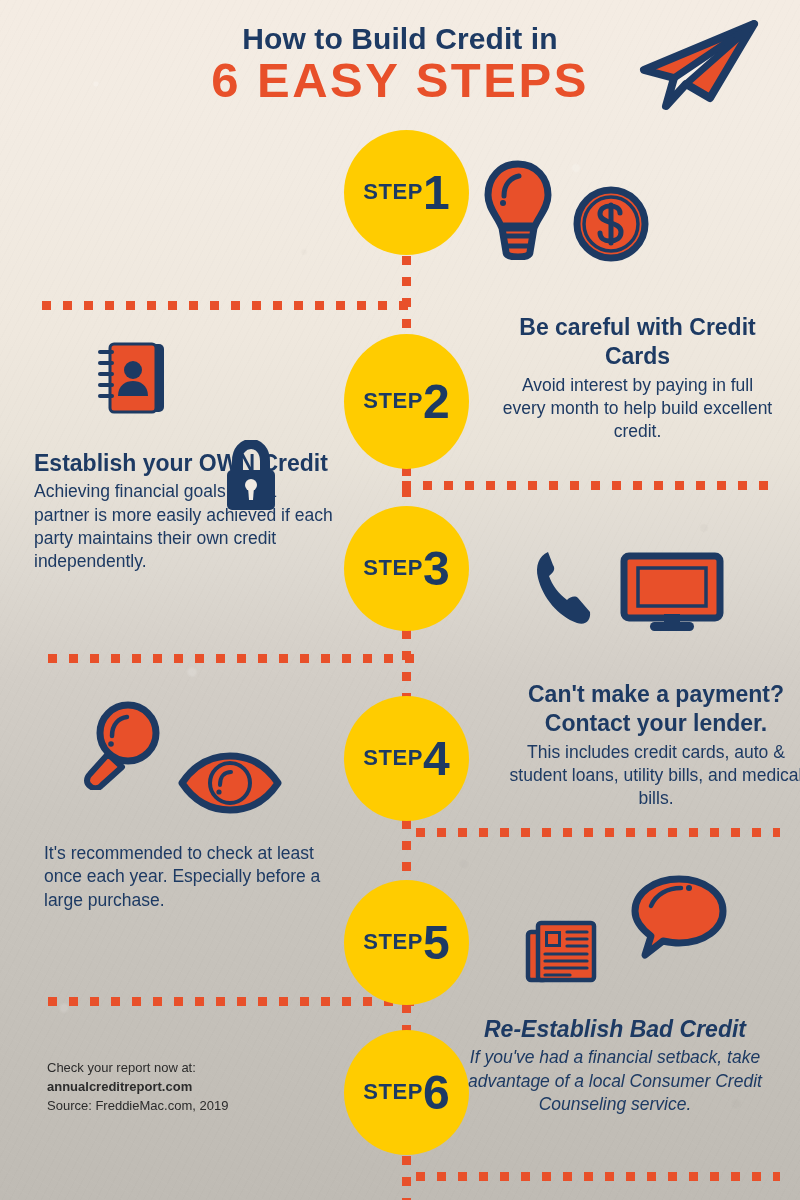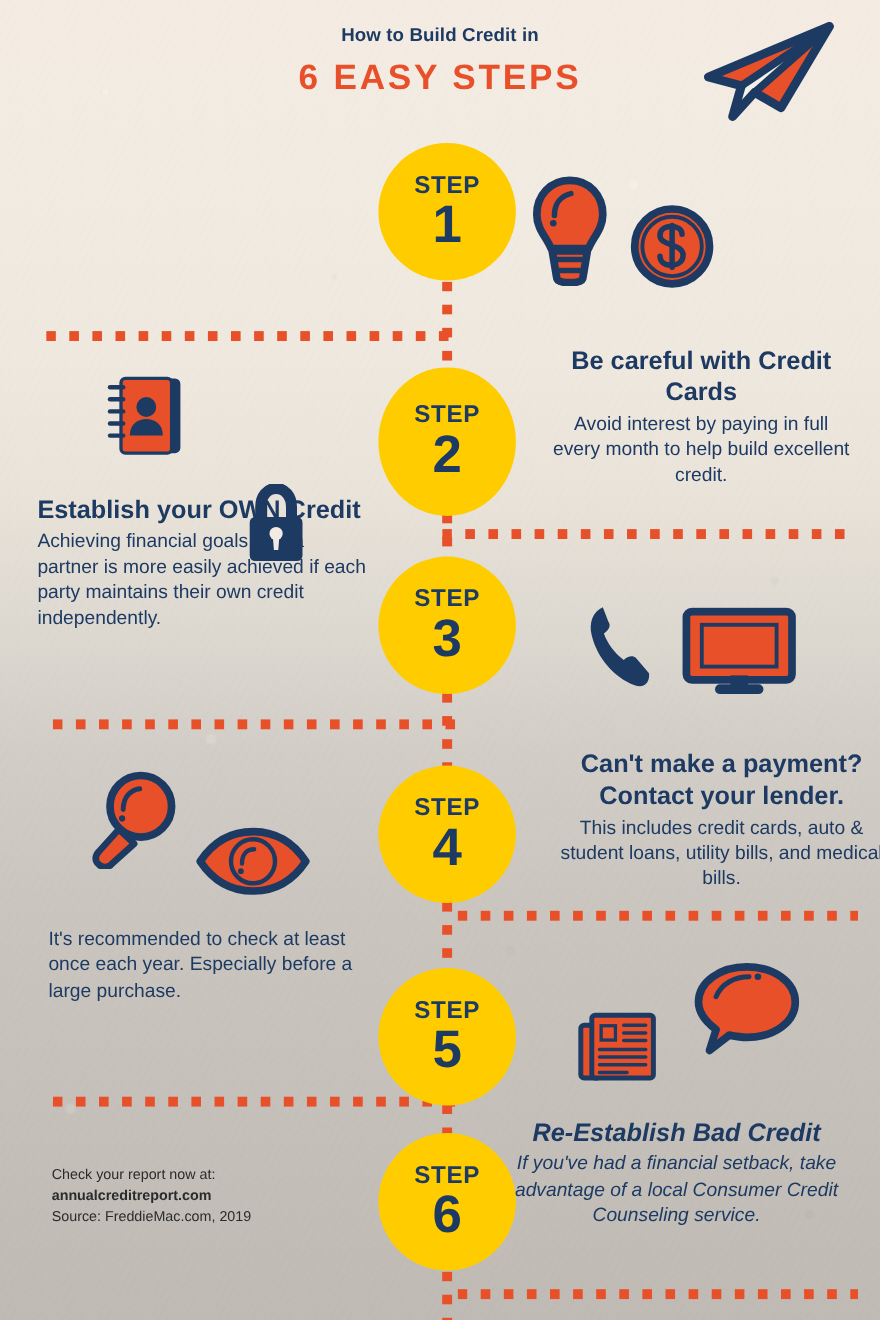--- a/index.html
+++ b/index.html
@@ -40,34 +40,34 @@
       radial-gradient(circle at 8% 84%, rgba(255,255,255,.35) 0 3px, transparent 6px),
       radial-gradient(circle at 92% 92%, rgba(0,0,0,.05) 0 3px, transparent 6px),
       repeating-linear-gradient(117deg, rgba(0,0,0,.022) 0 1px, transparent 1px 7px),
       repeating-linear-gradient(31deg, rgba(255,255,255,.05) 0 1px, transparent 1px 9px);
   }
 
   
   #header{position:absolute;left:0;top:0;width:800px;height:118px;}
   .hdr-line1{
     position:absolute;left:0;top:22px;width:800px;text-align:center;
-    font-size:17px;font-weight:bold;color:#1d3a63;letter-spacing:.1px;
+    font-size:30px;font-weight:bold;color:#1d3a63;letter-spacing:.1px;
   }
   .hdr-line2{
     position:absolute;left:0;top:52px;width:800px;text-align:center;
-    font-size:32px;font-weight:bold;color:#e8502a;letter-spacing:2.5px;
+    font-size:49px;font-weight:bold;color:#e8502a;letter-spacing:2.5px;
   }
   #plane{position:absolute;left:636px;top:18px;width:124px;height:96px;}
 
   
   .step-circle{
     position:absolute;
     width:125px;height:125px;border-radius:50%;
     background:#fc0;
-    display:flex;flex-direction:column;
+    display:flex;flex-direction:row;
     align-items:center;justify-content:center;
     z-index:4;
   }
   .step-circle.oval{width:125px;height:135px;border-radius:50%;}
   .step-word{
     font-size:22px;font-weight:bold;color:#1d3a63;letter-spacing:.6px;
     line-height:1;margin-bottom:2px;
   }
   .step-num{
     font-size:48px;font-weight:bold;color:#1d3a63;line-height:1;

